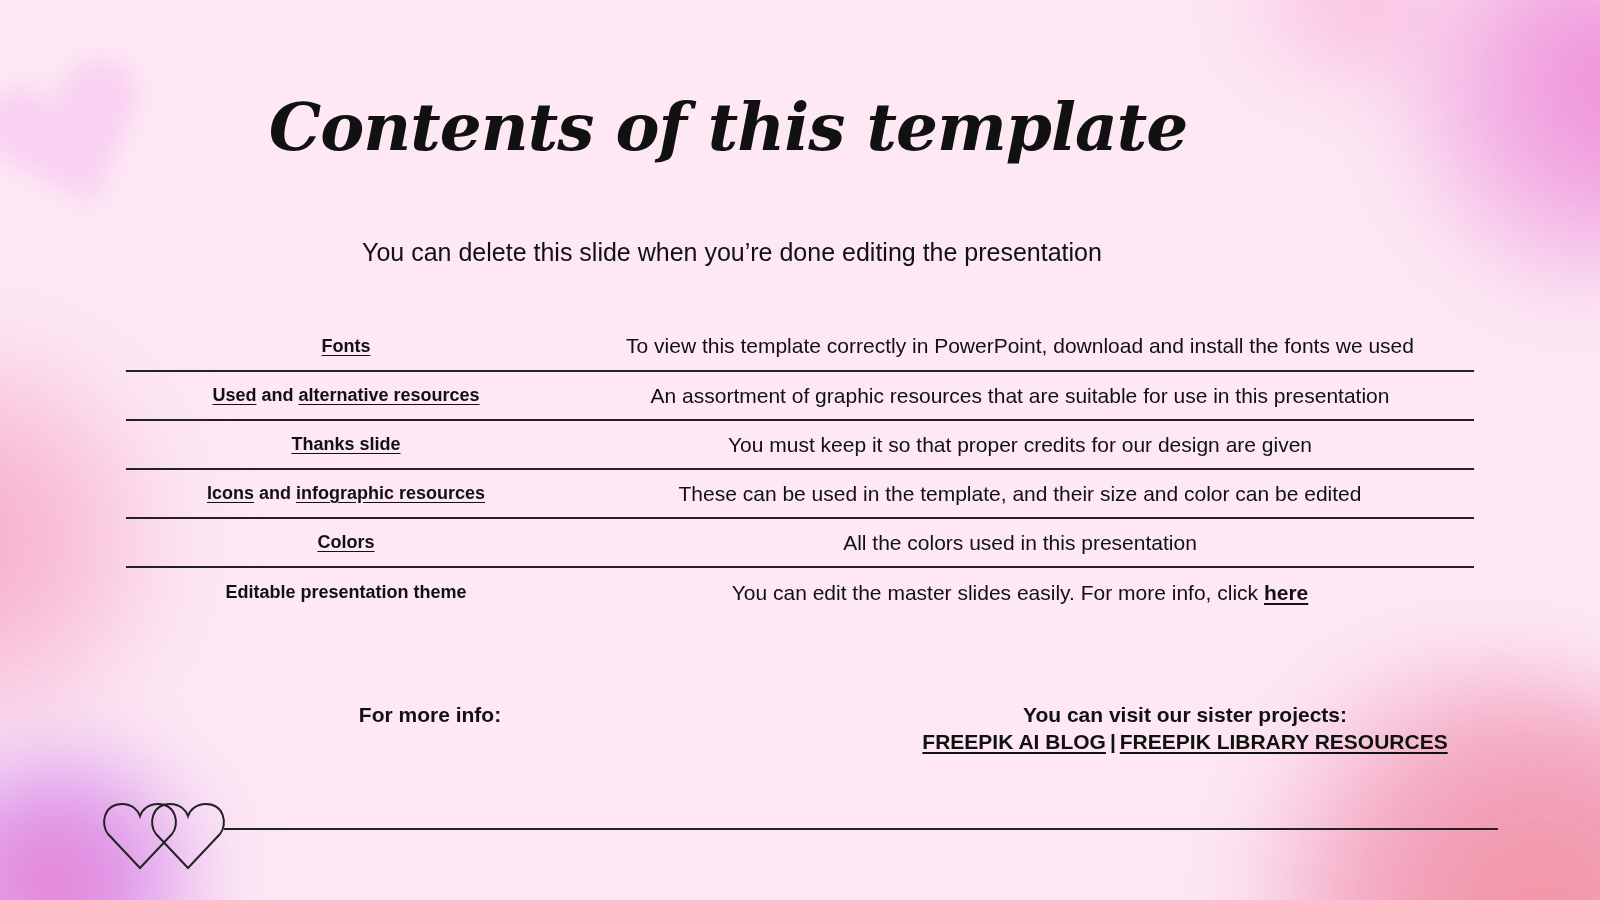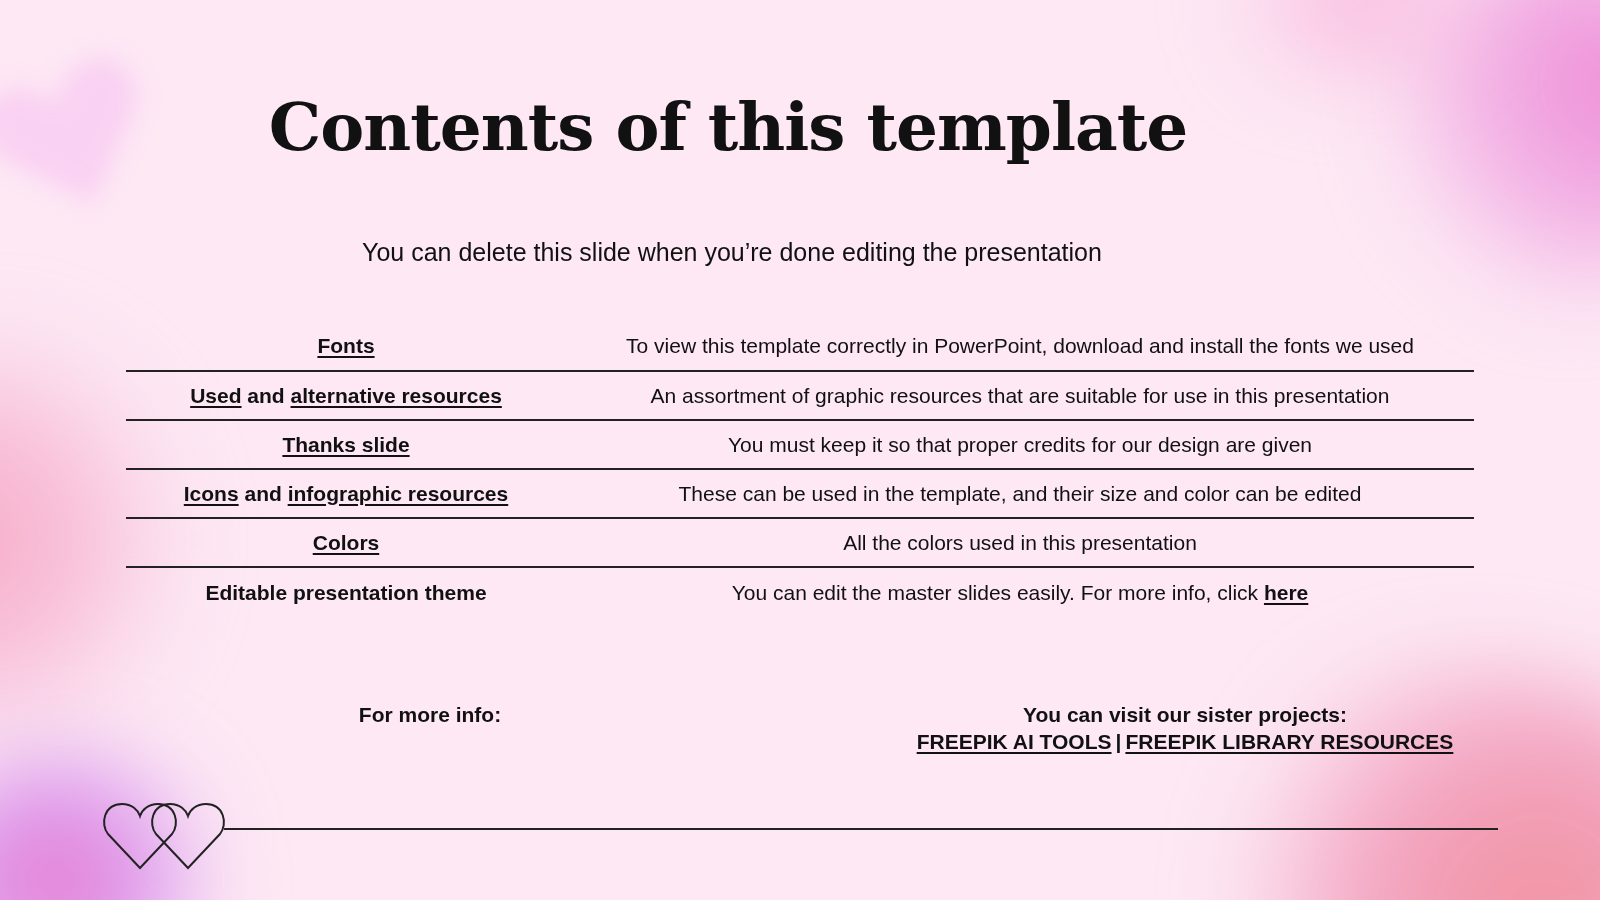--- a/index.html
+++ b/index.html
@@ -18,33 +18,33 @@
     .blob-left { left: -150px; top: 330px; width: 330px; height: 420px;
       background: radial-gradient(circle at 35% 50%, #f7a9c4 0%, #f8c2dc 40%, rgba(253,232,244,0) 75%); }
     .blob-bl { left: -90px; bottom: -90px; width: 320px; height: 240px;
       background: radial-gradient(circle at 45% 55%, #f07bc7 0%, #d99af0 40%, rgba(253,232,244,0) 75%); }
     .blob-br { right: -120px; bottom: -120px; width: 520px; height: 360px;
       background: radial-gradient(circle at 65% 70%, #f1929f 0%, #f3a6c2 40%, rgba(253,232,244,0) 75%); }
     .heart-blur { position: absolute; left: -20px; top: 30px; width: 180px; height: 220px; filter: blur(12px); opacity: 0.85; }
 
     .title {
       position: absolute; top: 88px; left: 0; width: 1456px; text-align: center;
-      font-family: "DejaVu Serif", serif; font-weight: bold;
+      font-family: "DejaVu Serif", serif; font-style: italic; font-weight: bold;
       font-size: 66px; letter-spacing: -1px; margin: 0;
     }
     .subtitle {
       position: absolute; top: 238px; left: 0; width: 1464px; text-align: center;
       font-size: 25px; margin: 0;
     }
 
     .table { position: absolute; left: 126px; top: 322px; width: 1348px; }
     .row { display: flex; height: 49px; align-items: center; border-bottom: 2px solid #222; box-sizing: border-box; }
     .row:nth-child(1) { height: 50px; }
     .row.last { border-bottom: none; }
-    .cell-left { width: 440px; text-align: center; font-weight: bold; font-size: 21px; }
+    .cell-left { width: 440px; text-align: center; font-weight: bold; font-size: 18px; }
     .cell-right { flex: 1; text-align: center; font-size: 21px; }
     .link { text-decoration: underline; text-underline-offset: 3px; cursor: pointer; font-weight: bold; }
     .plain-bold { font-weight: bold; }
 
     .footer-block { position: absolute; top: 672px; text-align: center; font-size: 21px; font-weight: bold; line-height: 27px; margin-top: 29px; }
     .footer-left { left: 180px; width: 500px; }
     .footer-right { left: 905px; width: 560px; }
     .footer-links .link { font-weight: bold; }
     .sep { font-weight: bold; padding: 0 4px; }
 
@@ -109,21 +109,21 @@
   </div>
 </div>
 
 <div class="footer-block footer-left">
   <div>For more info:</div>
 </div>
 
 <div class="footer-block footer-right">
   <div>You can visit our sister projects:</div>
   <div class="footer-links">
-    <span class="link">FREEPIK AI TOOLS</span><span class="sep">|</span><span class="link">FREEPIK LIBRARY RESOURCES</span>
+    <span class="link">FREEPIK AI BLOG</span><span class="sep">|</span><span class="link">FREEPIK LIBRARY RESOURCES</span>
   </div>
 </div>
 
 <svg class="hearts" viewBox="0 0 130 72">
   <path d="M40 68 L8 34 C0 24 4 4 22 4 C32 4 38 10 40 16 C42 10 48 4 58 4 C76 4 80 24 72 34 Z" fill="none" stroke="#222" stroke-width="2"></path>
   <path d="M88 68 L56 34 C48 24 52 4 70 4 C80 4 86 10 88 16 C90 10 96 4 106 4 C124 4 128 24 120 34 Z" fill="none" stroke="#222" stroke-width="2"></path>
 </svg>
 <div class="deco-line"></div>
 
 </body></html>

